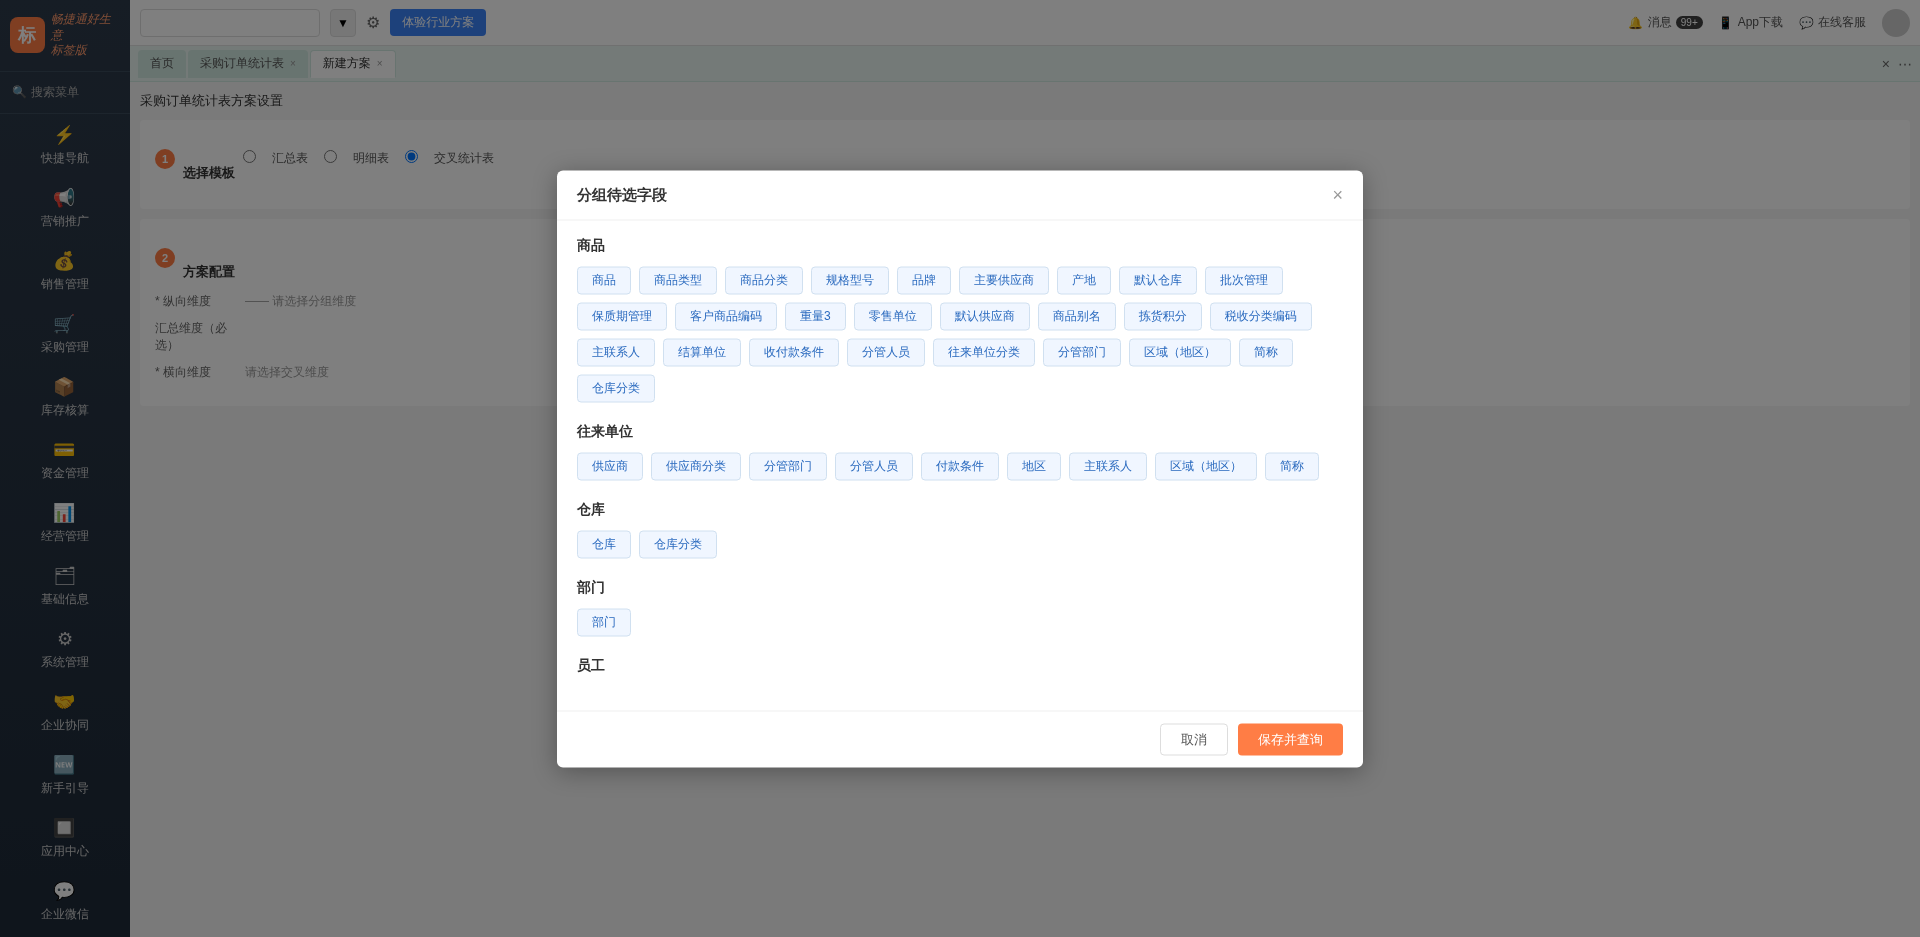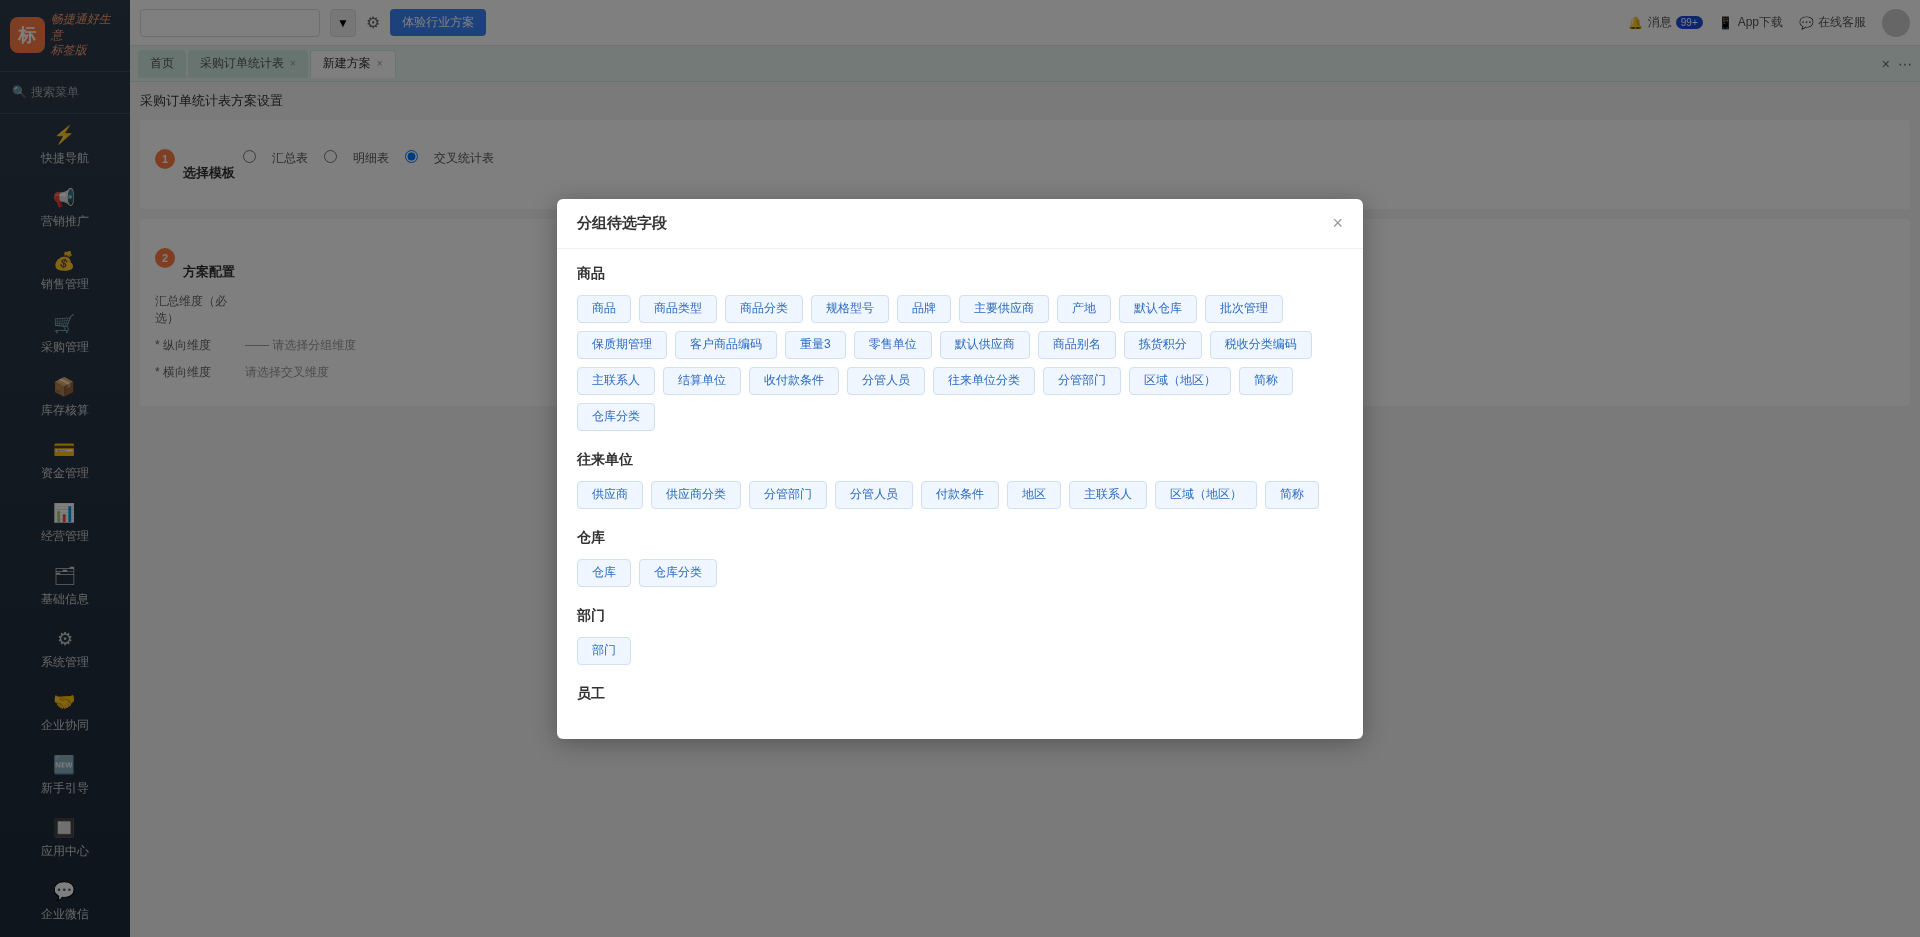--- a/index.html
+++ b/index.html
@@ -26,21 +26,21 @@
     
     .header {
       position: fixed; left: 130px; top: 0; right: 0; height: 46px; background: #fff; border-bottom: 1px solid #e0e0e0; z-index: 9; display: flex; align-items: center; padding: 0 10px; gap: 10px;
     }
     .header-search { flex: 0 0 180px; height: 28px; border: 1px solid #ddd; border-radius: 4px; padding: 0 8px; font-size: 12px; color: #999; }
     .header-dropdown { height: 28px; border: 1px solid #ddd; border-radius: 4px; padding: 0 6px; font-size: 12px; cursor: pointer; }
     .header-gear { font-size: 16px; color: #666; cursor: pointer; }
     .header-trial-btn { background: #3b82f6; color: white; border: none; border-radius: 4px; padding: 5px 12px; font-size: 12px; cursor: pointer; }
     .header-right { margin-left: auto; display: flex; align-items: center; gap: 16px; }
     .header-right-item { display: flex; align-items: center; gap: 4px; font-size: 12px; color: #555; cursor: pointer; }
-    .badge { background: #1d4ed8; color: white; border-radius: 10px; font-size: 10px; padding: 1px 5px; }
+    .badge { background: #404040; color: white; border-radius: 10px; font-size: 10px; padding: 1px 5px; }
     .avatar { width: 28px; height: 28px; background: #ccc; border-radius: 50%; }
 
     
     .tabs {
       position: fixed; left: 130px; top: 46px; right: 0; height: 36px; background: #e8f4f0; border-bottom: 1px solid #d0e8e0; z-index: 8; display: flex; align-items: center; padding: 0 8px; gap: 2px;
     }
     .tab {
       height: 28px; padding: 0 12px; display: flex; align-items: center; gap: 6px; font-size: 12px; cursor: pointer; border-radius: 4px 4px 0 0; color: #555; background: #d0e8e0;
     }
     .tab.active { background: white; color: #333; border: 1px solid #d0e8e0; border-bottom: 1px solid white; }
@@ -235,25 +235,25 @@
           </label>
         </div>
     </div>
   </div>
   <div class="section-card">
     <div class="step-header">
       <div class="step-num">2</div>
       <div class="step-title">方案配置</div>
     </div>
     <div class="form-row">
-      <span class="form-label">汇总维度（必选）</span>
-    </div>
-    <div class="form-row">
       <span class="form-label">* 纵向维度</span>
       <span style="color:#999;font-size:12px">—— 请选择分组维度</span>
+    </div>
+    <div class="form-row">
+      <span class="form-label">汇总维度（必选）</span>
     </div>
     <div class="form-row">
       <span class="form-label">* 横向维度</span>
       <span style="color:#999;font-size:12px">请选择交叉维度</span>
     </div>
   </div>
 </div>
 
 <div class="overlay"></div>
 
@@ -318,13 +318,17 @@
       <div class="field-section">
         <div class="field-section-title">部门</div>
         <div class="field-tags">
           <div class="field-tag">部门</div>
         </div>
       </div>
       <div class="field-section">
         <div class="field-section-title">员工</div>
       </div>
     </div>
+  <div class="dialog-footer">
+    <button class="btn-cancel">取消</button>
+    <button class="btn-confirm">保存并查询</button>
+  </div>
 </div>
 
 </body></html>

